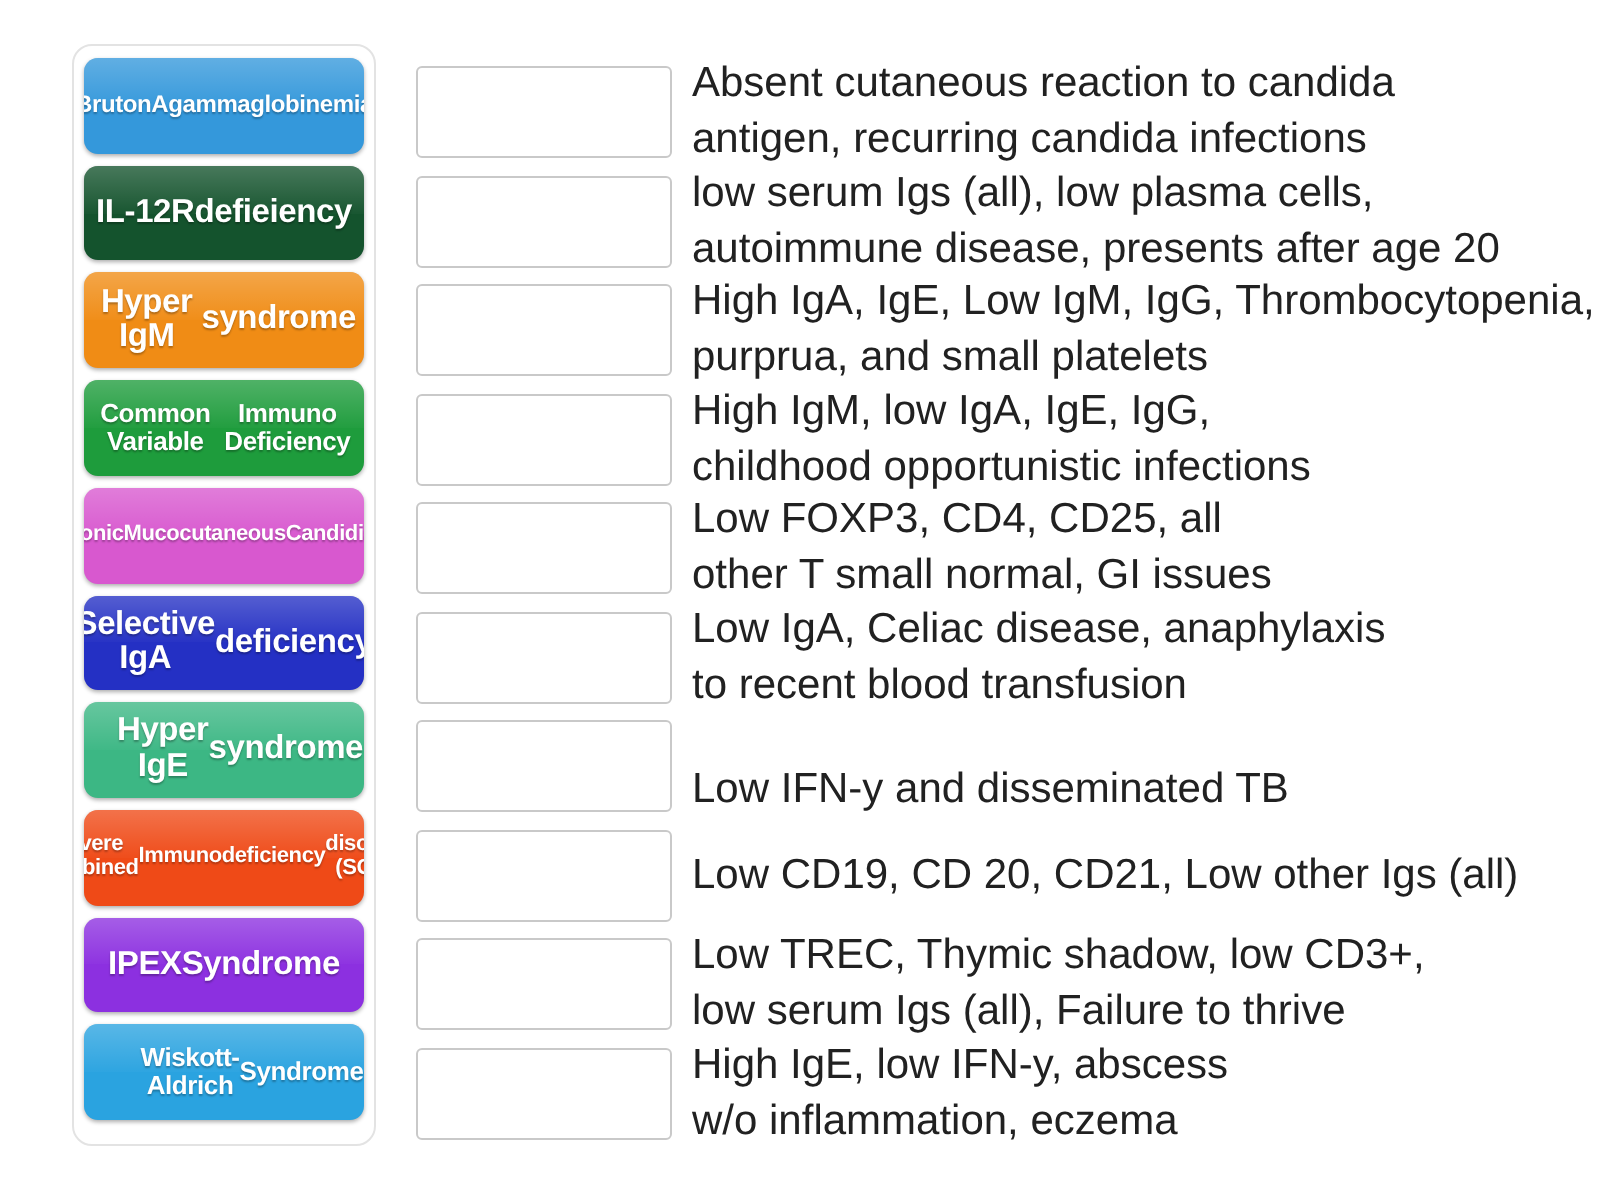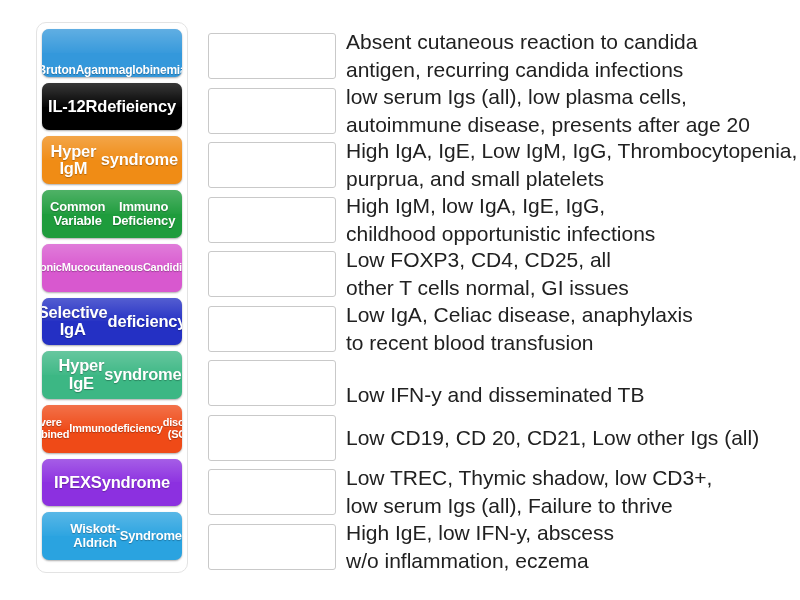--- a/index.html
+++ b/index.html
@@ -102,25 +102,25 @@
     height: 46px;
   }
   .clue .line { display: block; white-space: pre; }
 </style>
 </head>
 <body>
 
 <div id="app">
 
   <div id="tile-tray">
-      <div class="tile sz-sm" title="Bruton Agammaglobinemia" style="background: rgb(52, 152, 219); align-items: flex-end;">
+      <div class="tile sz-sm" title="Bruton Agammaglobinemia" style="background: rgb(52, 152, 219);">
         <span>Bruton</span>
         <span>Agammaglobinemia</span>
       </div>
-      <div class="tile sz-lg" title="IL-12R defieiency" style="background: #000000;">
+      <div class="tile sz-lg" title="IL-12R defieiency" style="background: #14532d;">
         <span>IL-12R</span>
         <span>defieiency</span>
       </div>
       <div class="tile sz-lg" title="Hyper IgM syndrome" style="background: rgb(240, 140, 21);">
         <span>Hyper IgM</span>
         <span>syndrome</span>
       </div>
       <div class="tile sz-md" title="Common Variable Immuno Deficiency" style="background: rgb(30, 156, 60);">
         <span>Common Variable</span>
         <span>Immuno Deficiency</span>
@@ -170,21 +170,21 @@
         <span class="line">purprua, and small platelets</span>
       </div>
       <div class="drop-zone" style="top: 196.5px;"></div>
       <div class="clue" style="top: 196.5px;">
         <span class="line">High IgM, low IgA, IgE, IgG,</span>
         <span class="line">childhood opportunistic infections</span>
       </div>
       <div class="drop-zone" style="top: 251px;"></div>
       <div class="clue" style="top: 251px;">
         <span class="line">Low FOXP3, CD4, CD25, all</span>
-        <span class="line">other T cells normal, GI issues</span>
+        <span class="line">other T small normal, GI issues</span>
       </div>
       <div class="drop-zone" style="top: 305.5px;"></div>
       <div class="clue" style="top: 305.5px;">
         <span class="line">Low IgA, Celiac disease, anaphylaxis</span>
         <span class="line">to recent blood transfusion</span>
       </div>
       <div class="drop-zone" style="top: 360px;"></div>
       <div class="clue" style="top: 372px;">
         <span class="line">Low IFN-y and disseminated TB</span>
       </div>

